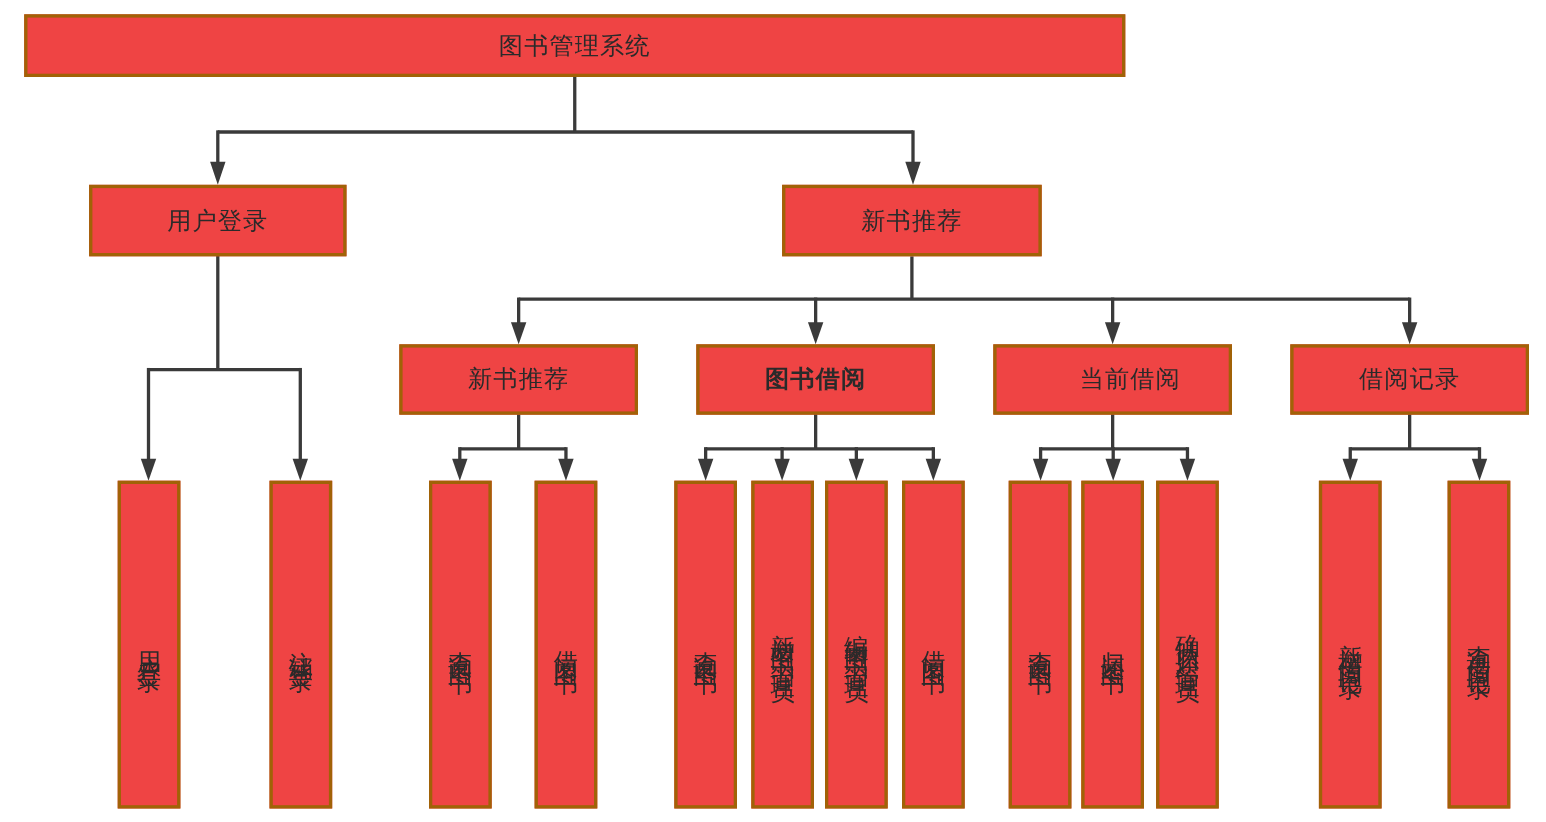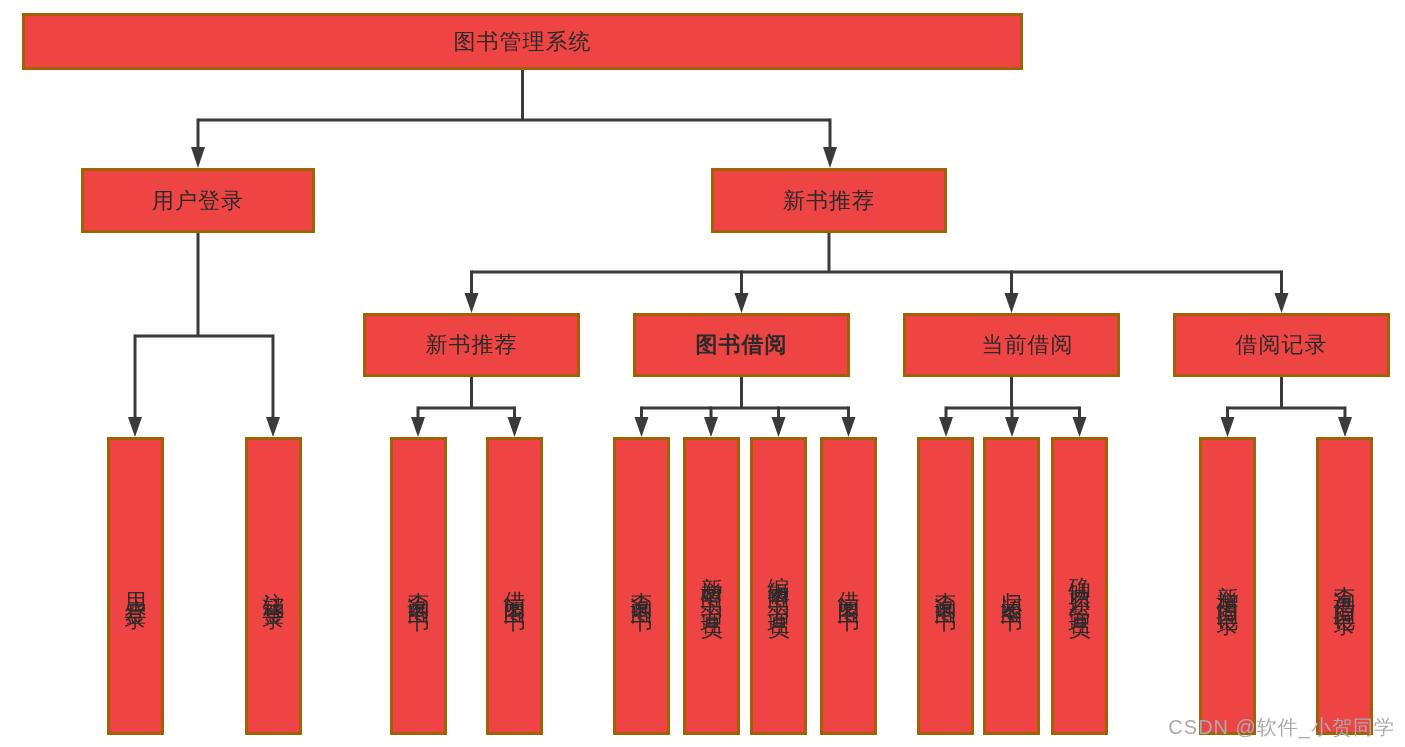--- a/index.html
+++ b/index.html
@@ -163,14 +163,13 @@
   <div class="node leaf lf7">编辑图书（管理员）</div>
   <div class="node leaf lf8">借阅图书</div>
 
   <div class="node leaf lf9">查询图书</div>
   <div class="node leaf lf10">归还图书</div>
   <div class="node leaf lf11">确认归还（管理员）</div>
 
   <div class="node leaf lf12">新增借阅记录</div>
   <div class="node leaf lf13">查询借阅记录</div>
 
-  <div class="watermark">CSDN @软件_小贺同学</div>
 </div>
 
 </body></html>

